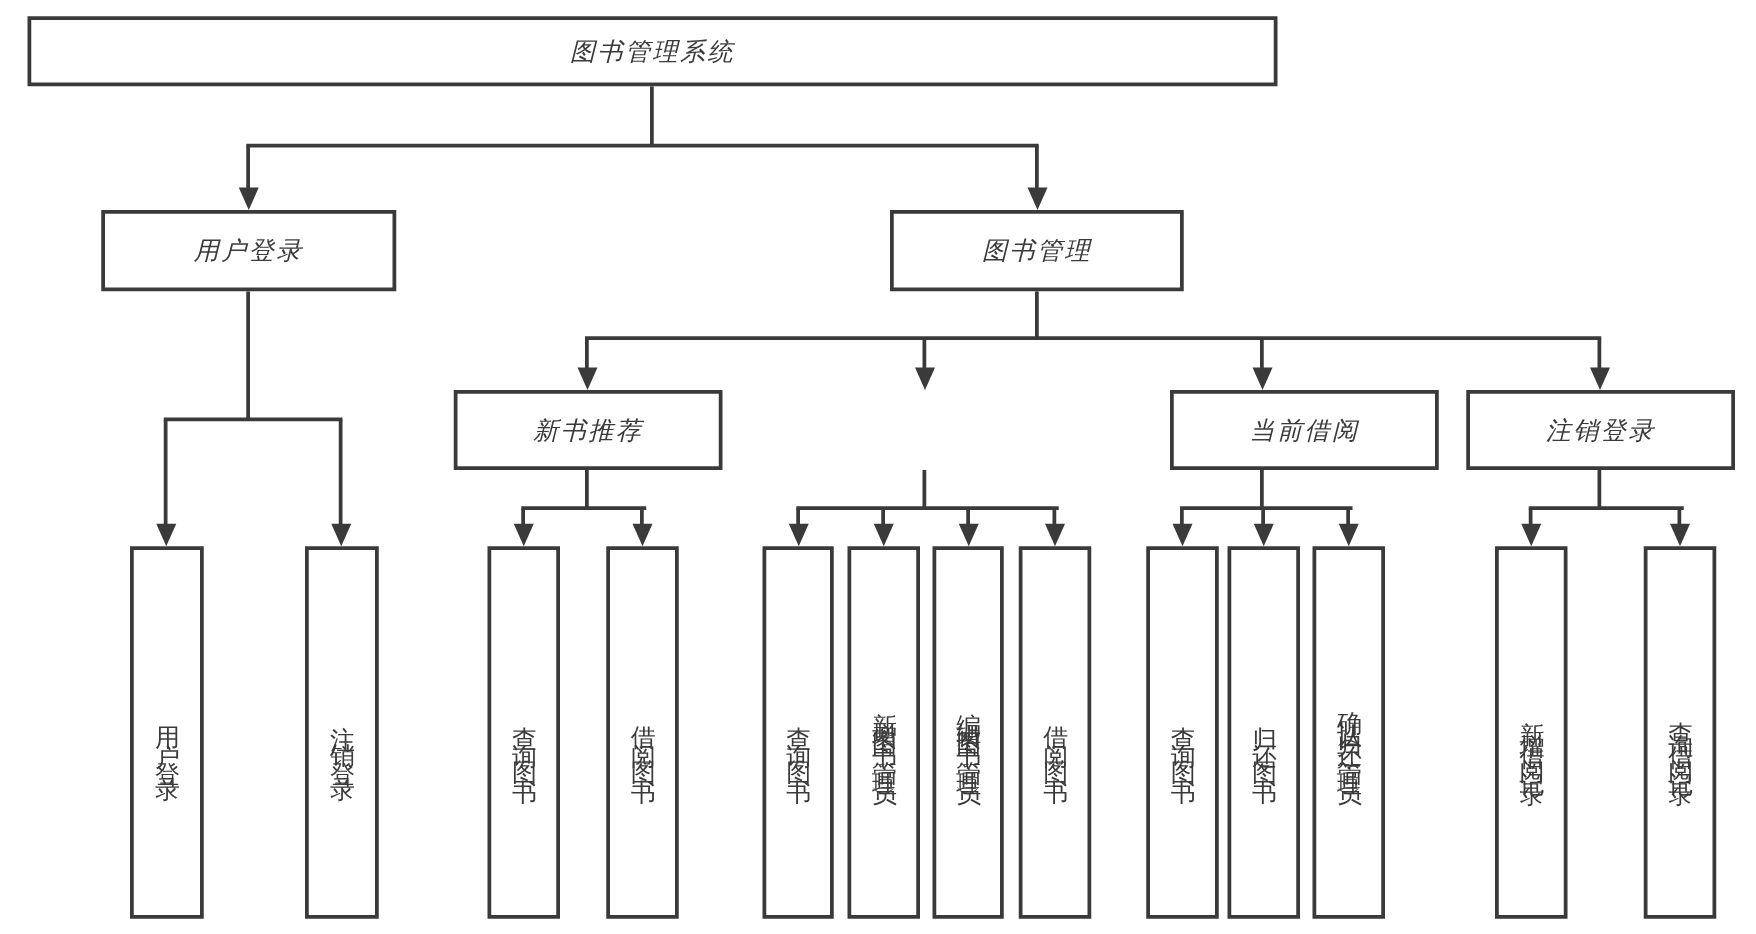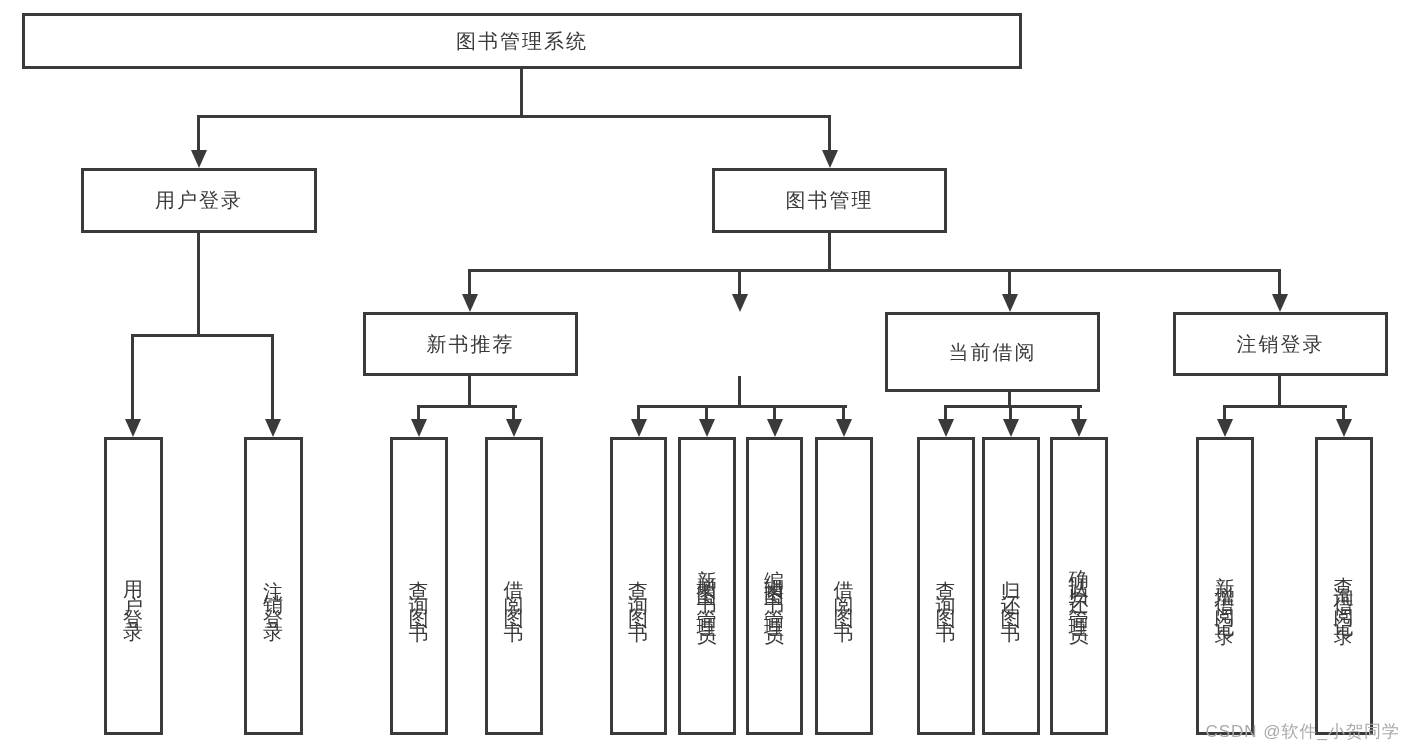--- a/index.html
+++ b/index.html
@@ -6,21 +6,21 @@
   .canvas{
     position:relative;width:1405px;height:747px;background:#ffffff;
     font-family:"Liberation Sans",sans-serif;color:var(--line,#3a3a3a);
     overflow:hidden;
   }
   
   .box{
     position:absolute;box-sizing:border-box;background:#fff;
     border:3px solid var(--line,#3a3a3a);
     display:flex;align-items:center;justify-content:center;
-    font-size:20px;letter-spacing:2px;z-index:2;
+    font-size:20px;letter-spacing:2px;z-index:2;font-style:italic;
   }
   
   .leaf{
     position:absolute;top:437px;height:298px;box-sizing:border-box;background:#fff;
     border:3px solid var(--line,#3a3a3a);
     display:flex;align-items:center;justify-content:center;z-index:2;
   }
   .vtext{
     writing-mode:vertical-rl;text-orientation:mixed;
     font-size:20px;line-height:1;white-space:nowrap;
@@ -113,21 +113,21 @@
   <div class="box" style="left:81px;top:168px;width:236px;height:65px">
     <span>用户登录</span>
   </div>
   <div class="box" style="left:363px;top:312px;width:215px;height:64px">
     <span>新书推荐</span>
   </div>
 
   <div class="box" style="left:712px;top:168px;width:235px;height:65px">
     <span>图书管理</span>
   </div>
-  <div class="box" style="left:885px;top:312px;width:215px;height:80px">
+  <div class="box" style="left:936px;top:312px;width:215px;height:64px">
     <span>当前借阅</span>
   </div>
   <div class="box" style="left:1173px;top:312px;width:215px;height:64px">
     <span>注销登录</span>
   </div>
 
   <div class="leaf short" style="left:104px;width:59px">
     <span class="vtext">用户登录</span>
   </div>
   <div class="leaf short" style="left:244px;width:59px">
@@ -164,15 +164,14 @@
     <span class="vtext">确认归还（管理员）</span>
   </div>
 
   <div class="leaf mid" style="left:1196px;width:58px">
     <span class="vtext">新增借阅记录</span>
   </div>
   <div class="leaf mid" style="left:1315px;width:58px">
     <span class="vtext">查询借阅记录</span>
   </div>
 
-  <div class="watermark">CSDN @软件_小贺同学</div>
 
 </div>
 
 </body></html>

